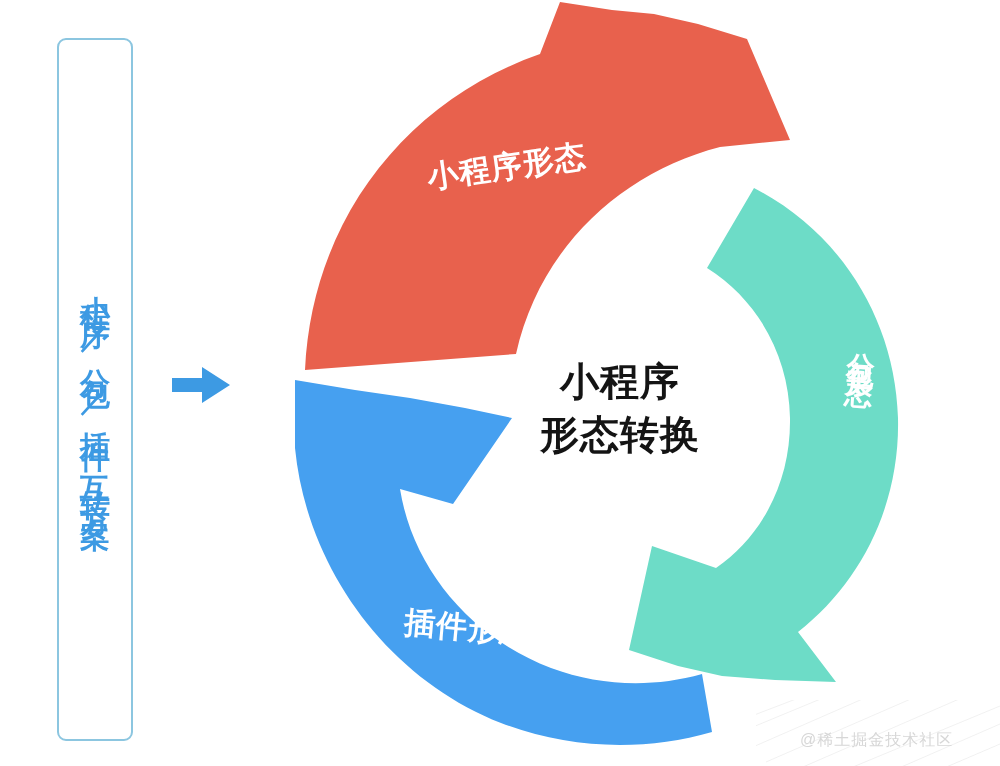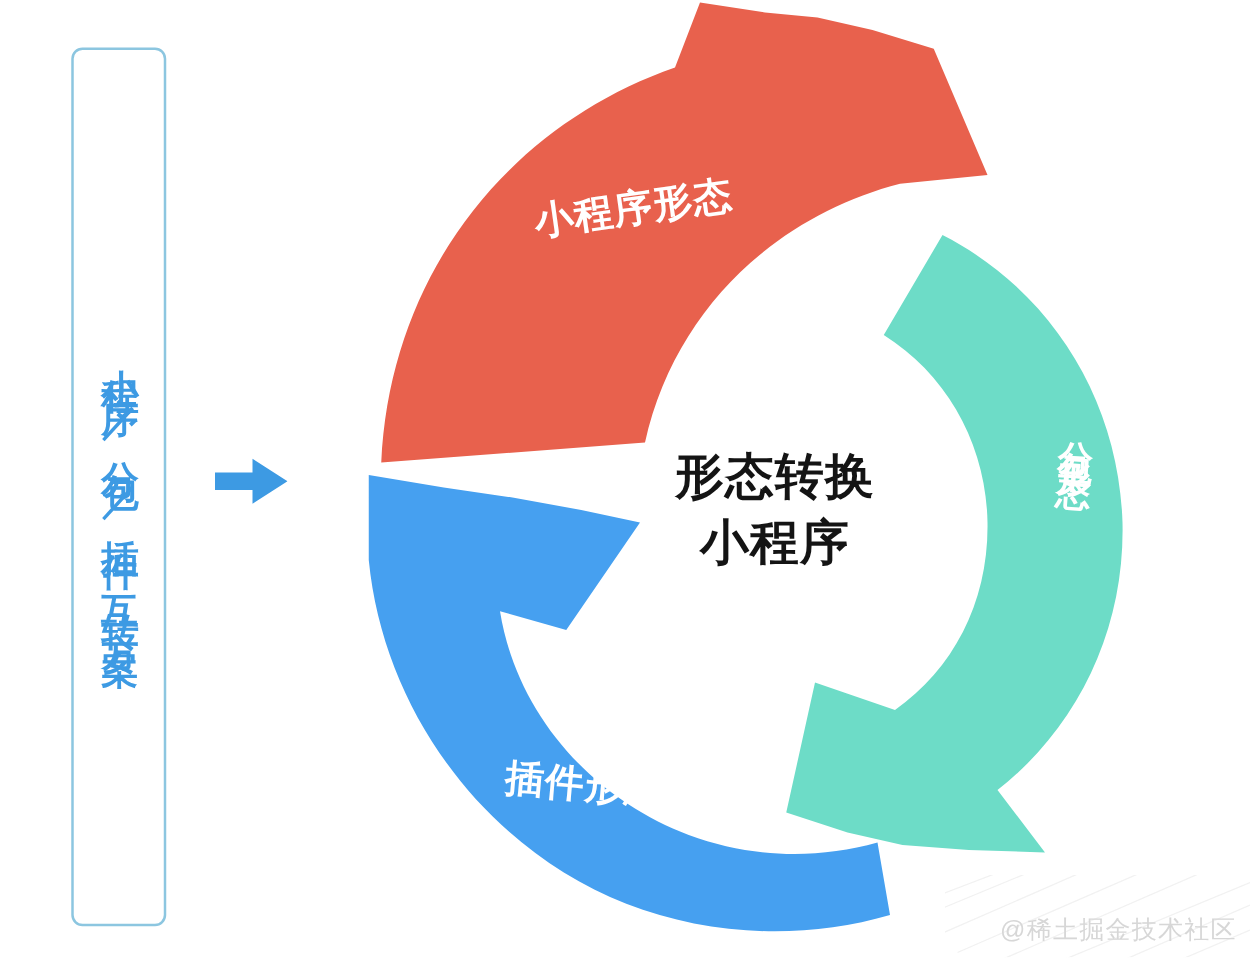--- a/index.html
+++ b/index.html
@@ -110,21 +110,21 @@
     line-height: 1.35;
     letter-spacing: 1px;
   }
   #center-title .line { display: block; }
 
   
   #watermark {
     position: absolute;
     left: 800px;
     top: 730px;
-    font-size: 20px;
+    font-size: 16px;
     color: #d7d7d7;
     letter-spacing: 1px;
     white-space: nowrap;
   }
   #watermark-lines {
     position: absolute;
     left: 756px;
     top: 700px;
     width: 244px;
     height: 66px;
@@ -188,22 +188,22 @@
              Z"></path>
   </svg>
 
   <div class="arrow-label" id="label-red">小程序形态</div>
 
   <div class="arrow-label" id="label-green">分包形态</div>
 
   <div class="arrow-label" id="label-blue">插件形态</div>
 
   <div id="center-title">
+    <span class="line">小程序</span>
     <span class="line">形态转换</span>
-    <span class="line">小程序</span>
   </div>
 
   <svg id="watermark-lines" viewBox="0 0 244 66">
     <g stroke="#e6e6e6" stroke-width="1" fill="none">
       <path d="M-20 22 L100 -24"></path>
       <path d="M-20 34 L120 -24"></path>
       <path d="M-10 50 L150 -20"></path>
       <path d="M10 62 L180 -12"></path>
       <path d="M40 70 L210 -4"></path>
       <path d="M80 74 L244 6"></path>

